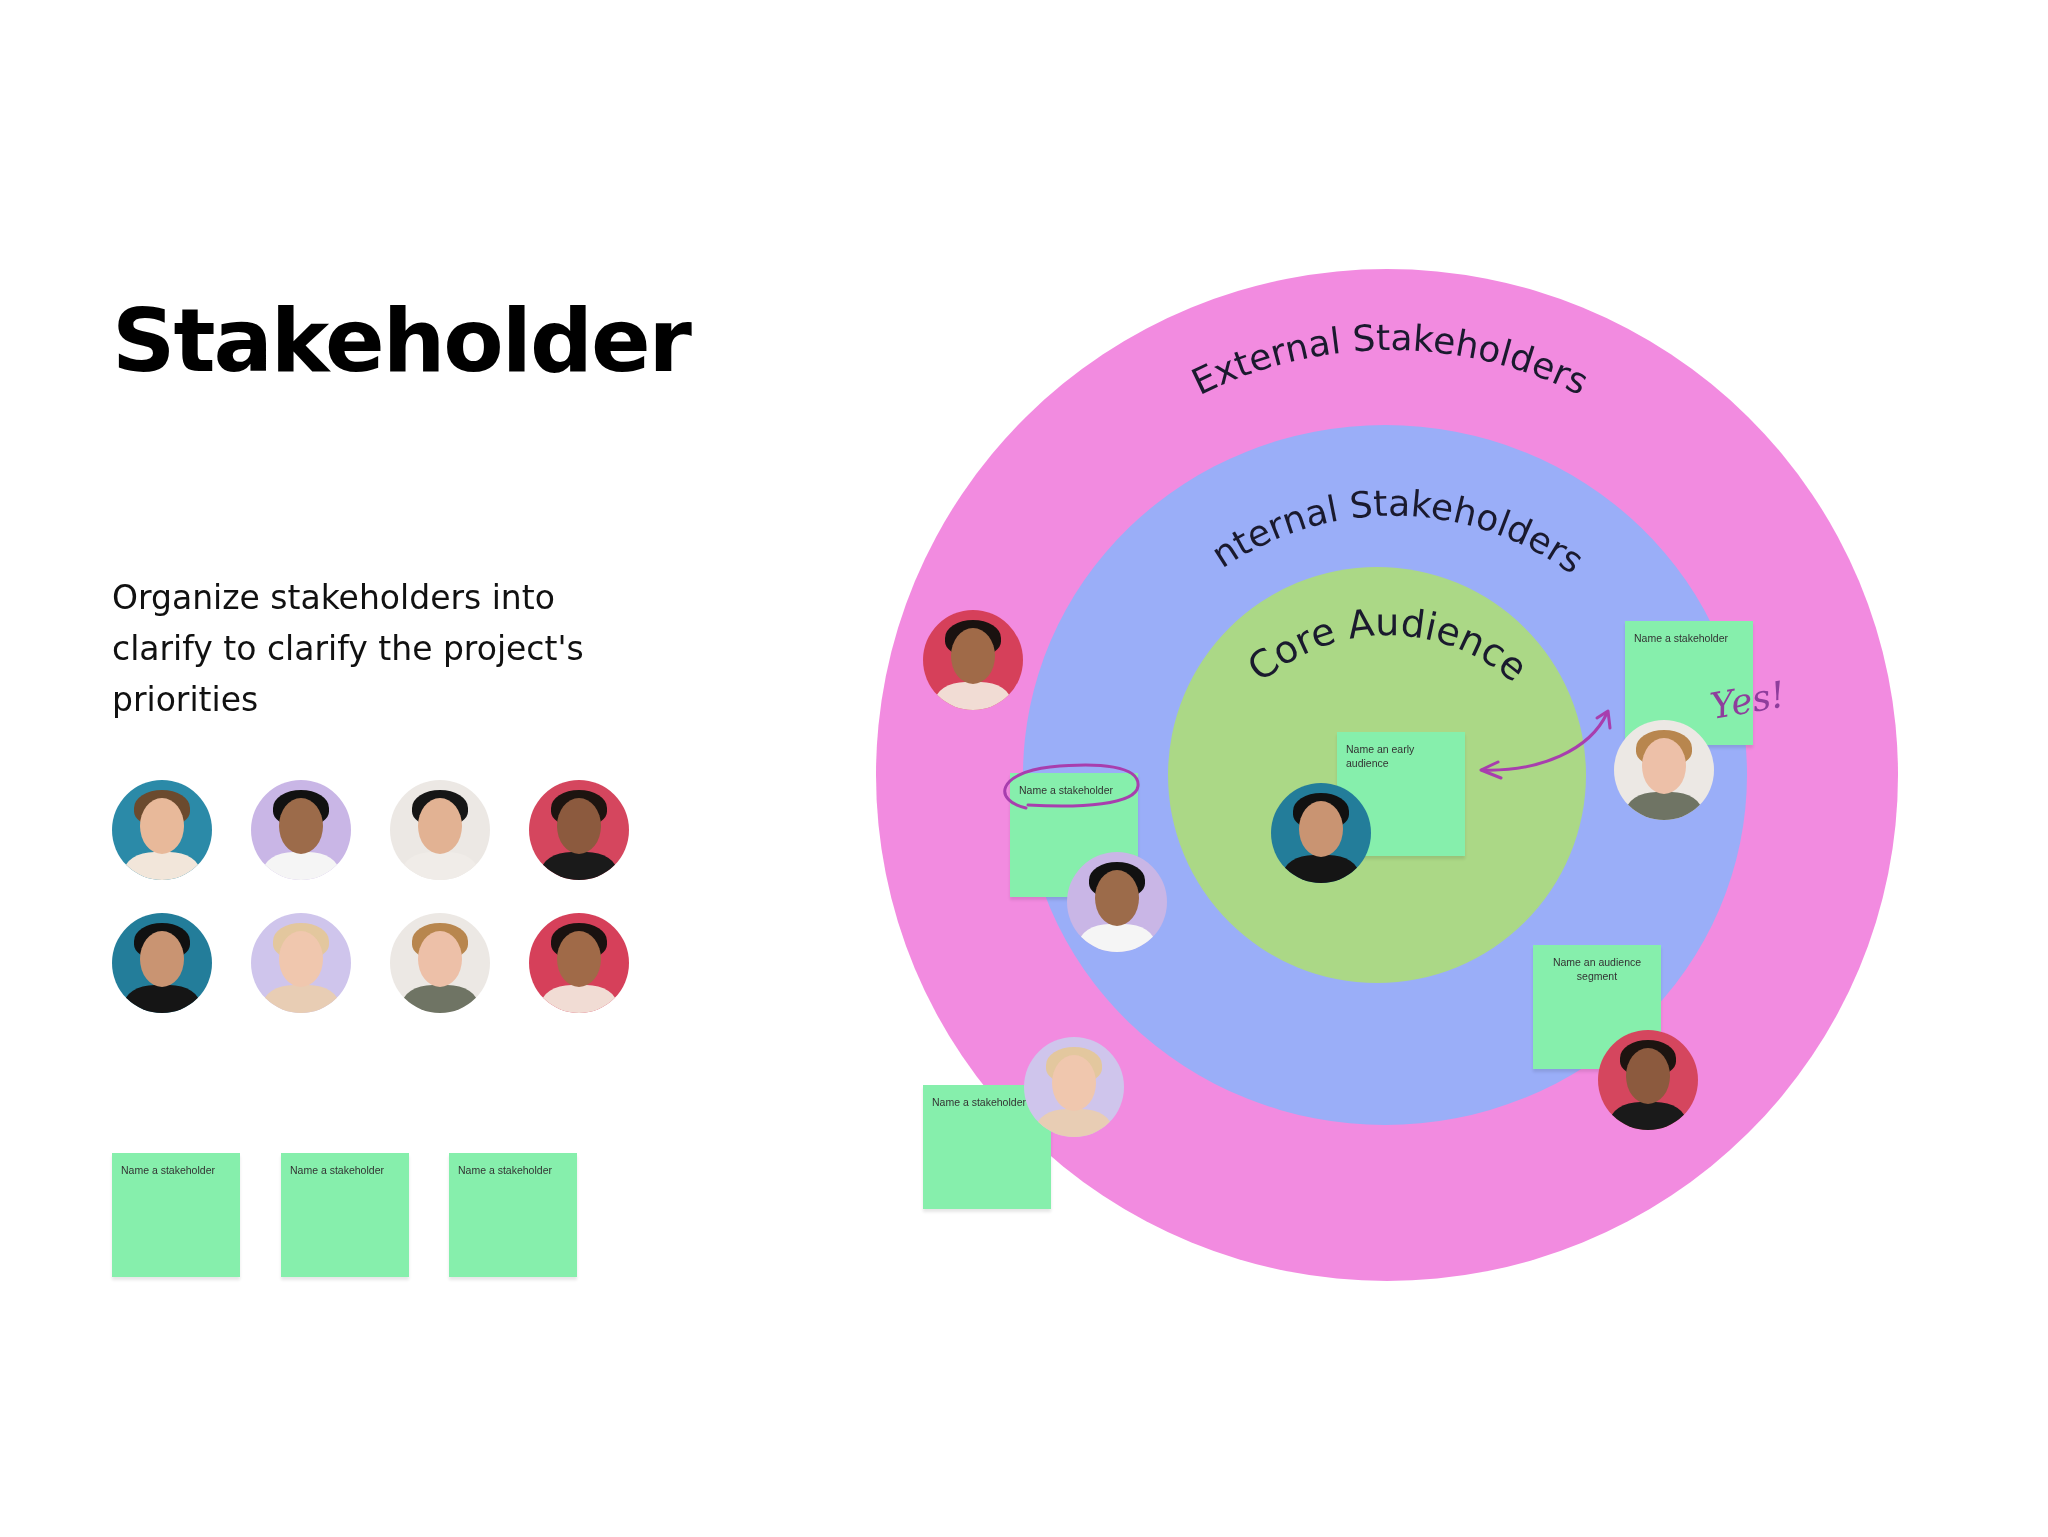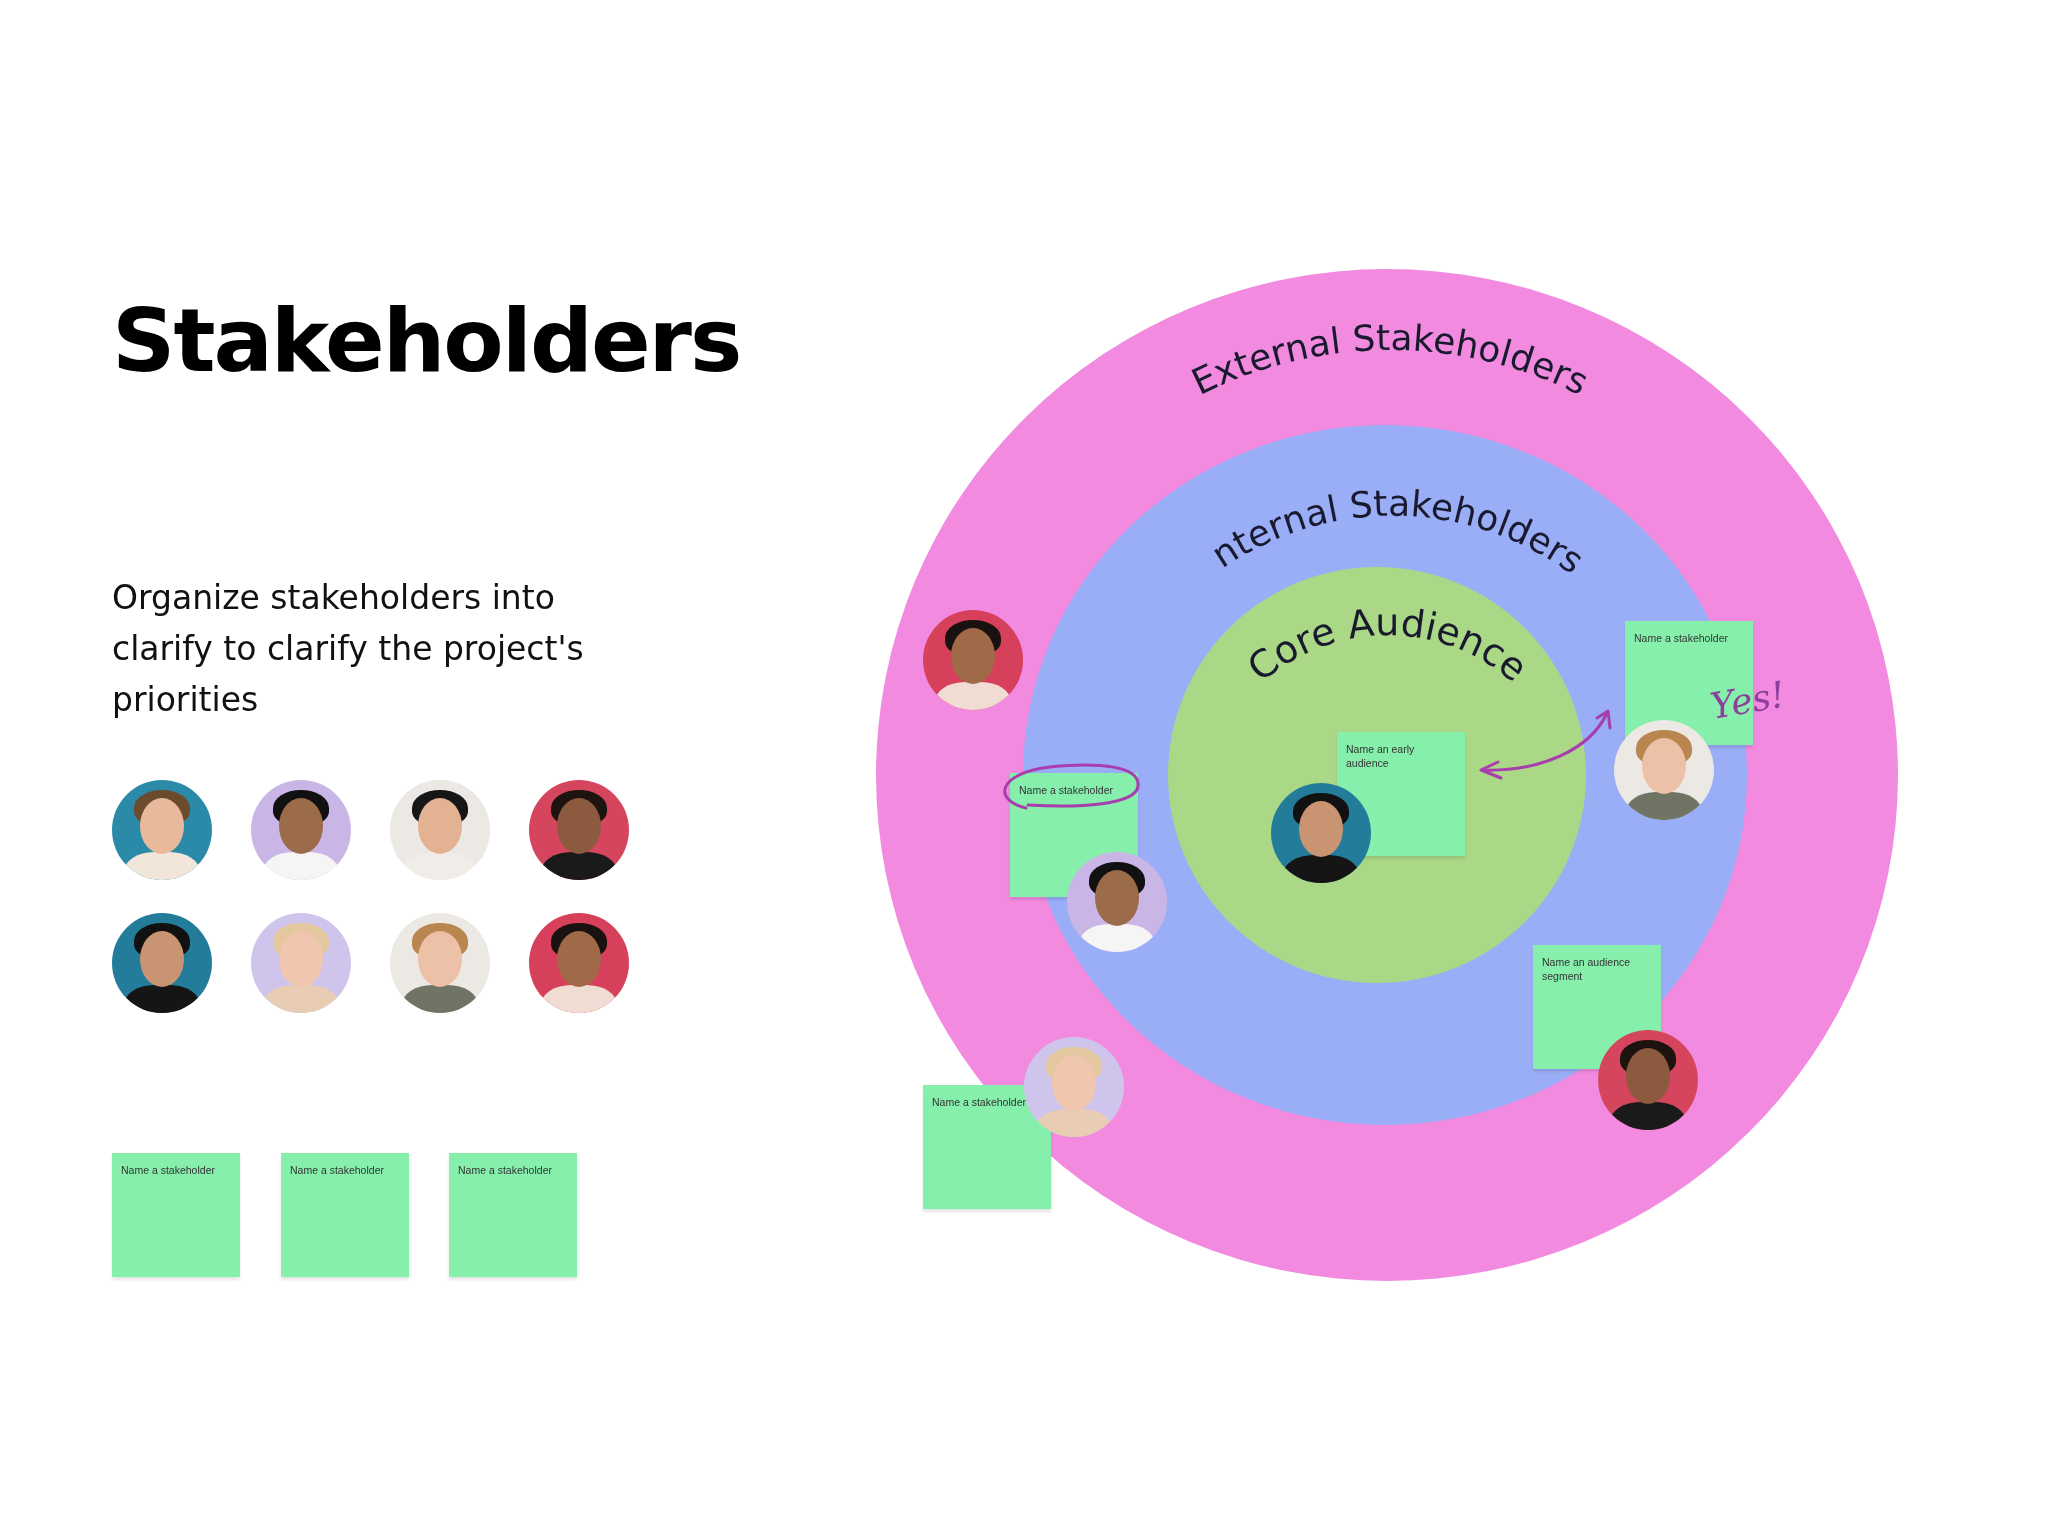--- a/index.html
+++ b/index.html
@@ -18,21 +18,21 @@
             box-shadow: 0 3px 3px rgba(0,0,0,0.10); box-sizing: border-box; padding: 10px 9px; }
   .sticky span { font-family: "Liberation Sans", sans-serif; font-size: 10.5px; line-height: 14px; color: #333; display: block; }
   svg.diagram { position: absolute; left: 0; top: 0; }
   .ring-label { font-family: "DejaVu Sans", sans-serif; fill: #1a1a2e; }
   .yes { font-family: "DejaVu Serif", serif; font-style: italic; font-size: 36px; fill: #8E3E9C; }
 </style>
 </head>
 <body>
 
 <h1 class="title">
-  <span>Stakeholders</span><br>
+  <span>Stakeholder</span><br>
 </h1>
 <p class="subtitle">Organize stakeholders into clarify to clarify the project's priorities</p>
 
 <div>
   <div class="avatar" style="left: 112px; top: 780px; background: rgb(43, 138, 168);">
       <div class="body" style="background:#F2E6DA"></div>
       <div class="hair" style="background:#6B4A2E"></div>
       <div class="face" style="background:#E8B99A"></div>
     </div>
   <div class="avatar" style="left: 251px; top: 780px; background: rgb(201, 182, 230);">
@@ -107,21 +107,21 @@
 
 <div class="sticky" style="left:1337px;top:732px;">
   <span>Name an early audience</span>
 </div>
 <div class="sticky" style="left:1010px;top:773px;">
   <span>Name a stakeholder</span>
 </div>
 <div class="sticky" style="left:1625px;top:621px;">
   <span>Name a stakeholder</span>
 </div>
-<div class="sticky" style="left:1533px;top:945px;">
+<div class="sticky" style="left:1533px;top:945px;text-align:center;">
   <span>Name an audience segment</span>
 </div>
 <div class="sticky" style="left:923px;top:1085px;">
   <span>Name a stakeholder</span>
 </div>
 
 <div class="avatar" style="left: 923px; top: 610px; background: rgb(214, 64, 90);">
     <div class="body" style="background:#F1DCD4"></div>
     <div class="hair" style="background:#1A1210"></div>
     <div class="face" style="background:#A06A48"></div>

